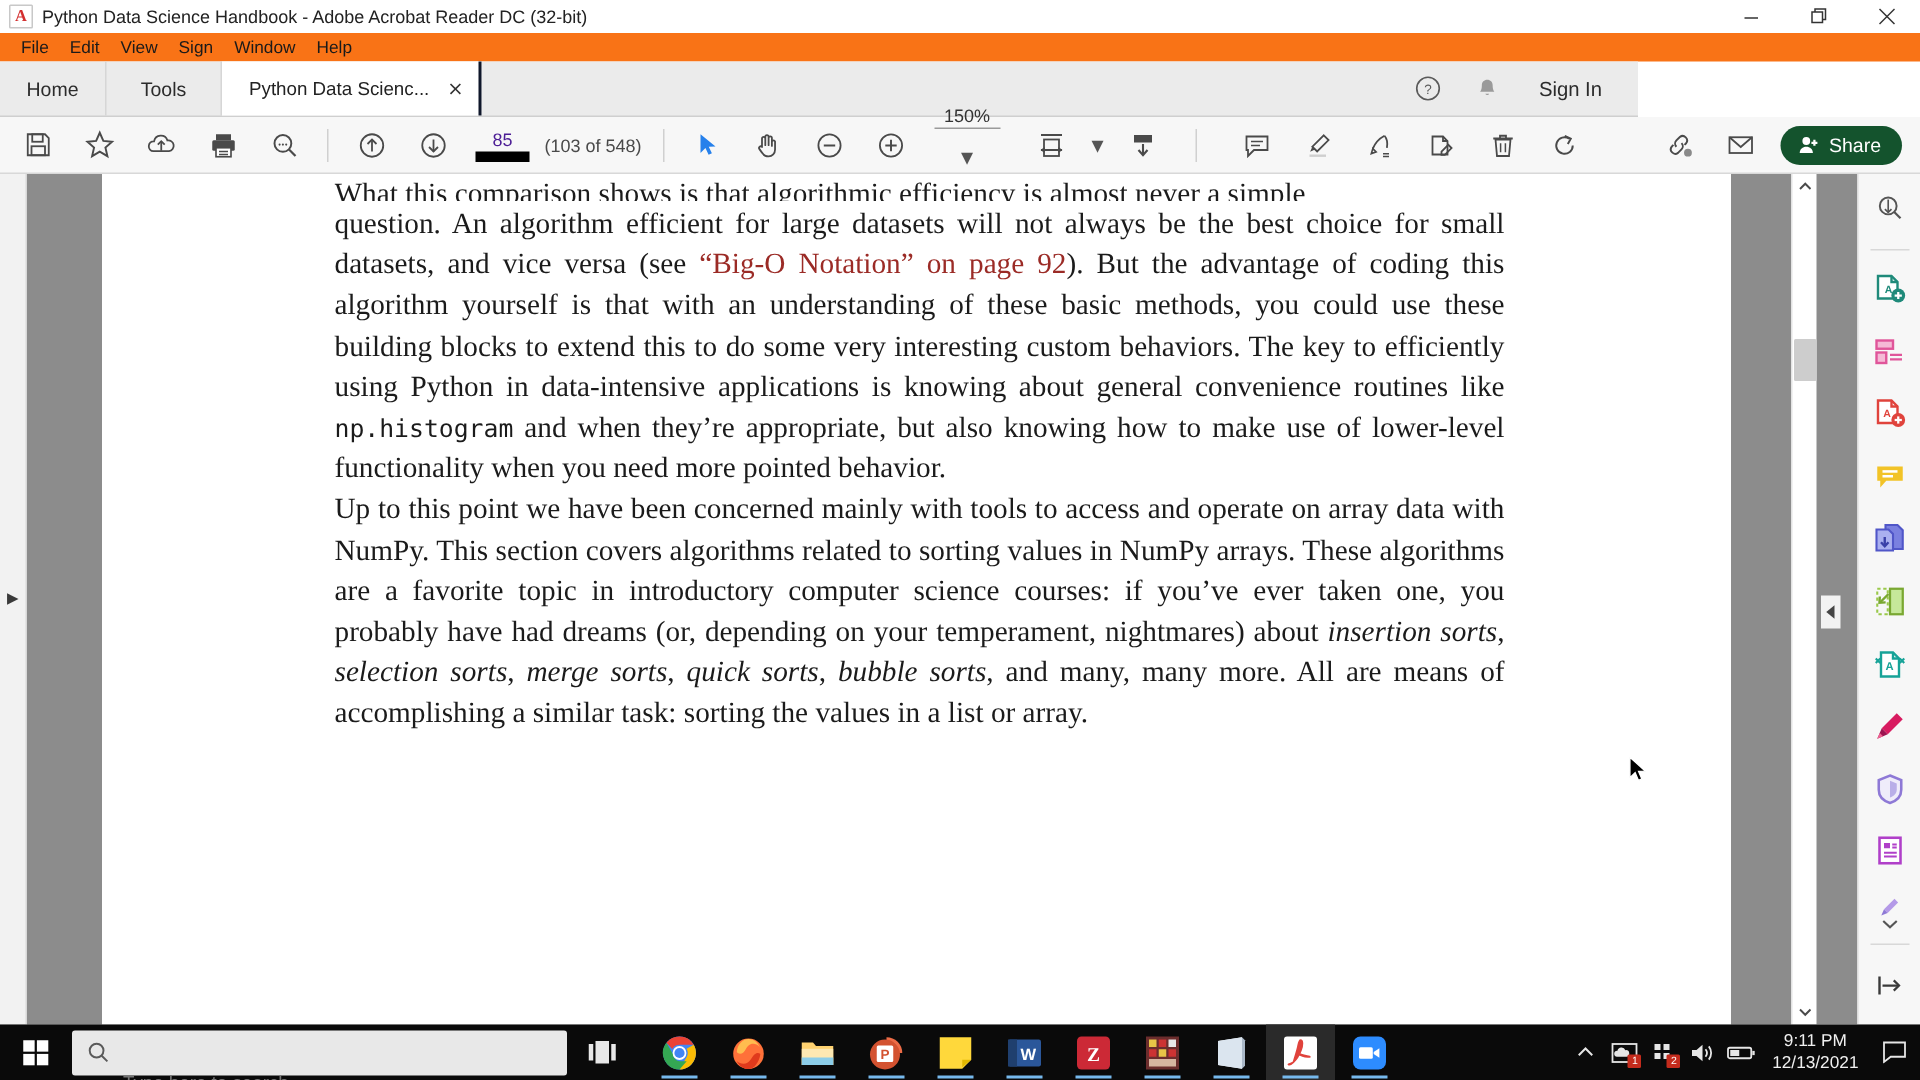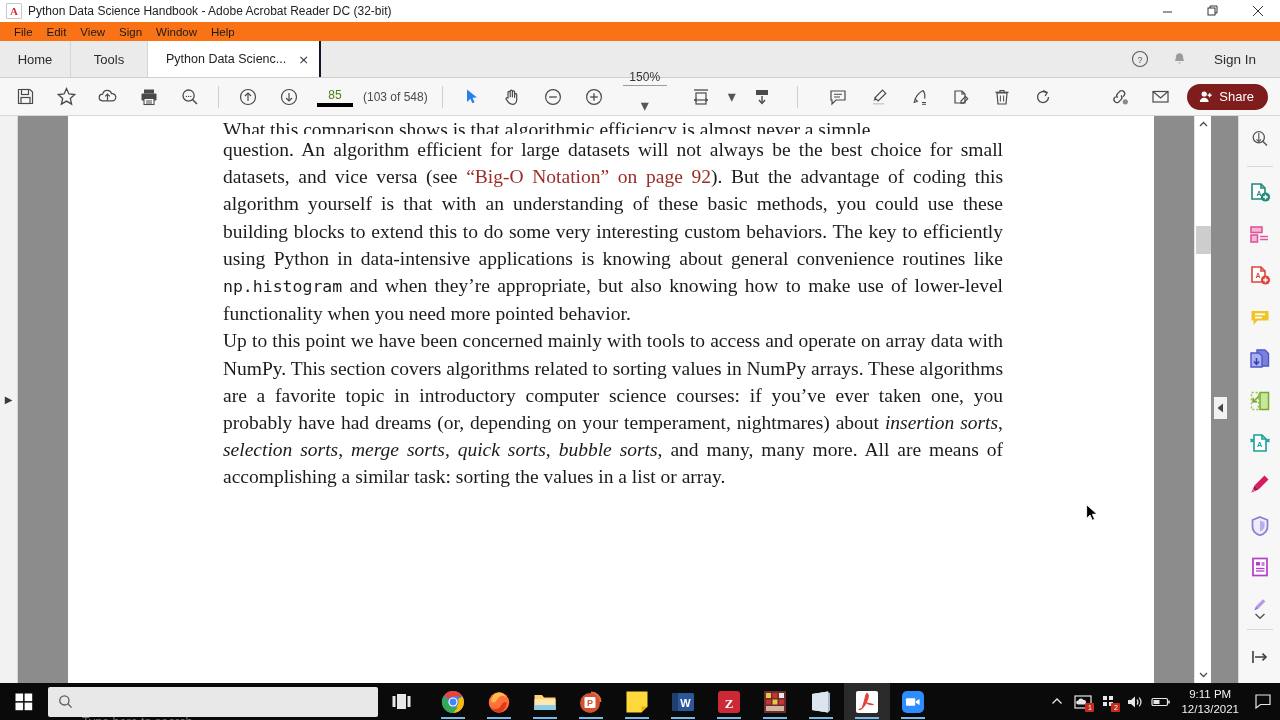--- a/index.html
+++ b/index.html
@@ -40,21 +40,21 @@
   .menubar {
     position: absolute; top: 22px; left: 0; width: 1280px; height: 19px;
     background: #f97316; display: flex; align-items: center; padding-left: 7px;
   }
   .menubar .menu-item {
     font-size: 11.5px; color: #1a1a1a; padding: 1px 7px; white-space: nowrap;
   }
 
   
   .tabstrip {
-    position: absolute; top: 41px; left: 0; width: 1280px; height: 37px;
+    position: absolute; top: 41px; left: 0; width: 1092px; height: 37px;
     background: #ebebeb; border-bottom: 1px solid #cfcfcf;
     display: flex; align-items: stretch;
   }
   .tab {
     display: flex; align-items: center; justify-content: center;
     font-size: 13px; color: #2b2b2b; padding: 0 18px;
     border-right: 1px solid #d6d6d6;
     white-space: nowrap;
   }
   .tab.home { width: 71px; padding: 0; }
@@ -86,39 +86,39 @@
     display: flex; align-items: center;
   }
   .tb-btn {
     width: 41px; height: 38px; display: flex; align-items: center; justify-content: center;
     color: #4a4a4a;
   }
   .tb-btn.first { margin-left: 5px; }
   .tb-sep { width: 1px; height: 22px; background: #d0d0d0; margin: 0 8px; }
   .pagebox { display: flex; align-items: center; margin-left: 8px; }
   .page-input {
-    width: 36px; font-size: 12px; color: #4d7c0f; text-align: center;
-    border: none; border-bottom: 4px solid #000000; background: transparent;
+    width: 36px; font-size: 12px; color: #4c1d95; text-align: center;
+    border: none; border-bottom: 7px solid #000000; background: transparent;
     padding: 1px 0 1px 0; font-family: "Liberation Sans", sans-serif;
     outline: none;
   }
   .page-count { font-size: 12px; color: #4a4a4a; margin-left: 10px; white-space: nowrap; }
   .zoombox { display: flex; align-items: center; margin-left: 8px; flex-direction: column; }
   .zoom-input {
     width: 44px; font-size: 12px; color: #333; text-align: center;
     border: none; border-bottom: 1px solid #9a9a9a; background: transparent;
     padding: 1px 0; font-family: "Liberation Sans", sans-serif; outline: none;
   }
   .caret {
     width: 20px; height: 38px; display: flex; align-items: center; justify-content: center;
     color: #555;
   }
   .share-btn {
     display: flex; align-items: center; gap: 6px;
-    background: #7f1d1d; color: #ffffff;
+    background: #14532d; color: #ffffff;
     border-radius: 15px; height: 26px; padding: 0 14px 0 11px;
     font-size: 13px; margin-left: 6px; margin-right: 12px; white-space: nowrap;
   }
 
   
   .main {
     position: absolute; top: 116px; left: 0; width: 1280px; height: 567px;
     background: #8c8c8c;
   }
   .left-rail {

